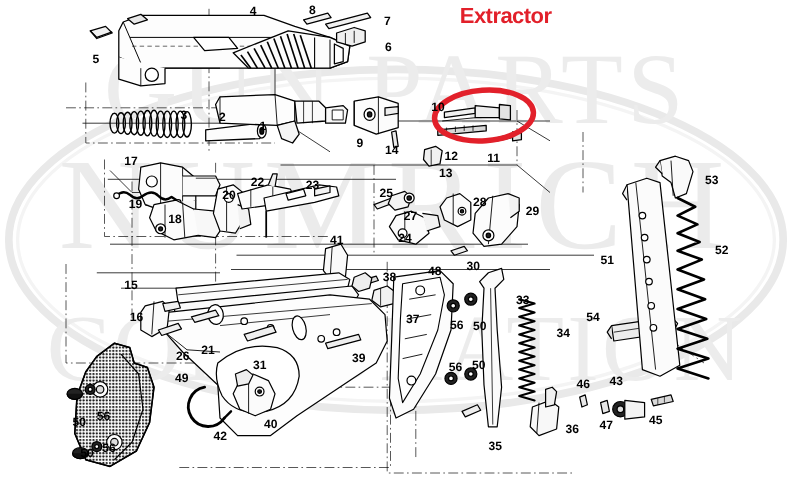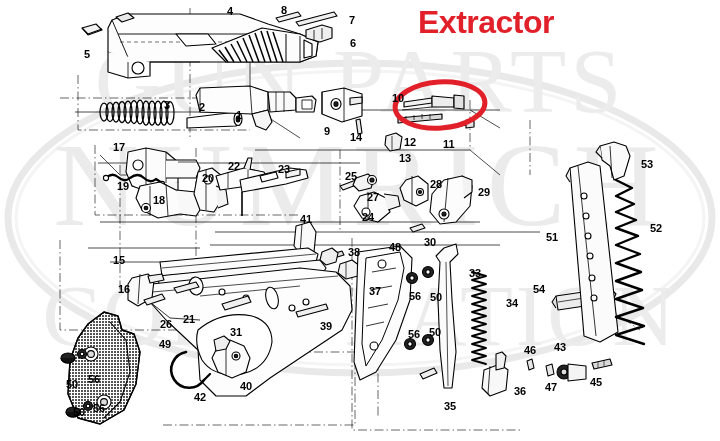--- a/index.html
+++ b/index.html
@@ -7,21 +7,21 @@
     font-family:"Liberation Sans", sans-serif;
     width:720px;height:441px;overflow:hidden;
   }
   #page{
     position:relative;width:720px;height:441px;
     background:#ffffff;overflow:hidden;
   }
   #diagram-svg{position:absolute;left:0;top:0;width:720px;height:441px;}
   #title{
     position:absolute;left:418px;top:4px;
-    font-size:32px;font-weight:bold;
+    font-size:20px;font-weight:bold;
     color:#e2202a;
     letter-spacing:-0.5px;
     font-family:"Liberation Sans", sans-serif;
     white-space:nowrap;
   }
   .lbl{
     position:absolute;
     font-family:"Liberation Sans", sans-serif;
     font-weight:bold;font-size:11px;color:#000;
     white-space:nowrap;

